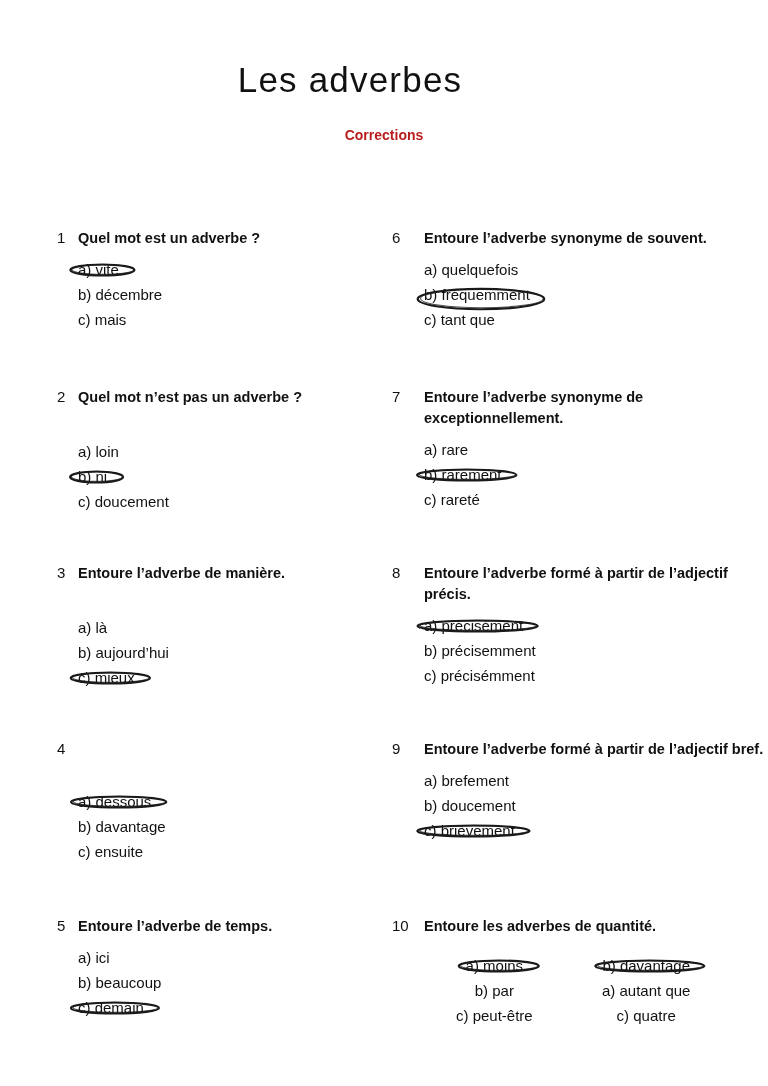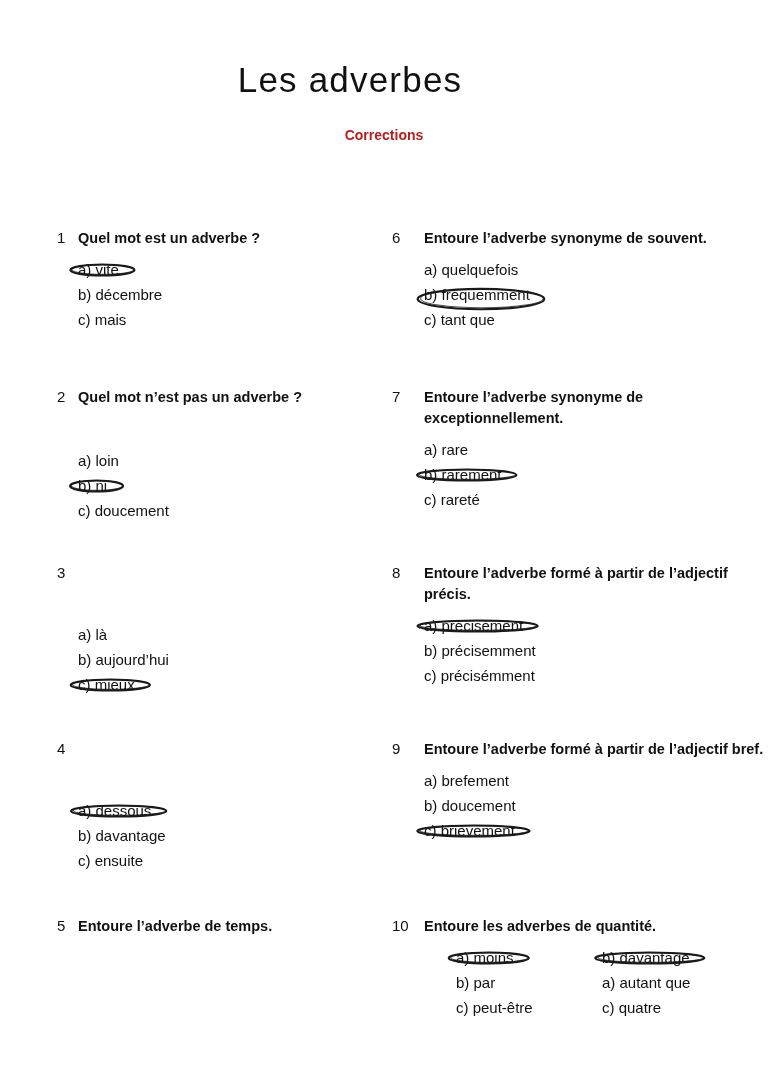--- a/index.html
+++ b/index.html
@@ -67,21 +67,21 @@
   .q-text {
     font-size: 14.5px;
     font-weight: bold;
     line-height: 21px;
     color: #111;
   }
 
   .options {
     margin-top: 8px;
   }
-  .options.gap-wide { margin-top: 40px; }
+  .options.gap-wide { margin-top: 31px; }
 
   .option {
     position: relative;
     display: inline-block;
     font-size: 15px;
     line-height: 25px;
     color: #111;
     white-space: nowrap;
   }
   .option-row { display: block; }
@@ -104,21 +104,21 @@
   .ellipse.tall { height: 34px; }
   .ellipse svg { display: block; width: 100%; height: 100%; overflow: visible; }
   .ellipse ellipse, .ellipse path {
     fill: none;
     stroke: #1a1a1a;
     vector-effect: non-scaling-stroke;
   }
 
   
   .subcolumns { position: relative; }
-  .subcol { position: absolute; top: 0; }
+  .subcol { position: absolute; top: 8px; text-align: center; }
   #q10-subcol-a { left: 32px; }
   #q10-subcol-b { left: 178px; }
   .subcol .option-row { padding-left: 0; }
 </style>
 </head>
 <body>
 
 <div id="doc-title">Les adverbes</div>
 <div id="doc-subtitle">Corrections</div>
 
@@ -153,20 +153,21 @@
                 <ellipse cx="101.5" cy="48" rx="93" ry="19.5" stroke-width="1.1" opacity="0.75"></ellipse>
                 <path d="M 7 43 Q 2 50 8 58" stroke-width="1.6" opacity="0.8"></path>
               </svg>
             </span></span></div>
         <div class="option-row"><span class="option"><span class="option-label">c) doucement</span></span></div>
       </div>
     </div>
     <div class="question-block" style="position: absolute; top: 335px; width: 330px;">
       <div class="q-head">
         <span class="q-number">3</span>
+        <span class="q-text">Entoure l’adverbe de manière.</span>
       </div>
       <div class="options gap-wide">
         <div class="option-row"><span class="option"><span class="option-label">a) là</span></span></div>
         <div class="option-row"><span class="option"><span class="option-label">b) aujourd’hui</span></span></div>
         <div class="option-row"><span class="option"><span class="option-label">c) mieux</span><span class="ellipse">
               <svg viewBox="0 0 200 100" preserveAspectRatio="none">
                 <ellipse cx="100" cy="50" rx="96" ry="22" stroke-width="2.1"></ellipse>
                 <ellipse cx="101.5" cy="48" rx="93" ry="19.5" stroke-width="1.1" opacity="0.75"></ellipse>
                 <path d="M 7 43 Q 2 50 8 58" stroke-width="1.6" opacity="0.8"></path>
               </svg>
@@ -186,20 +187,31 @@
               </svg>
             </span></span></div>
         <div class="option-row"><span class="option"><span class="option-label">b) davantage</span></span></div>
         <div class="option-row"><span class="option"><span class="option-label">c) ensuite</span></span></div>
       </div>
     </div>
     <div class="question-block" style="position: absolute; top: 688px; width: 330px;">
       <div class="q-head">
         <span class="q-number">5</span>
         <span class="q-text">Entoure l’adverbe de temps.</span>
+      </div>
+      <div class="options">
+        <div class="option-row"><span class="option"><span class="option-label">a) ici</span></span></div>
+        <div class="option-row"><span class="option"><span class="option-label">b) beaucoup</span></span></div>
+        <div class="option-row"><span class="option"><span class="option-label">c) demain</span><span class="ellipse">
+              <svg viewBox="0 0 200 100" preserveAspectRatio="none">
+                <ellipse cx="100" cy="50" rx="96" ry="22" stroke-width="2.1"></ellipse>
+                <ellipse cx="101.5" cy="48" rx="93" ry="19.5" stroke-width="1.1" opacity="0.75"></ellipse>
+                <path d="M 7 43 Q 2 50 8 58" stroke-width="1.6" opacity="0.8"></path>
+              </svg>
+            </span></span></div>
       </div>
     </div>
   </div>
 <div class="column" id="column-right">
     <div class="question-block" style="position: absolute; top: 0px; width: 372px;">
       <div class="q-head">
         <span class="q-number">6</span>
         <span class="q-text">Entoure l’adverbe synonyme de souvent.</span>
       </div>
       <div class="options">

